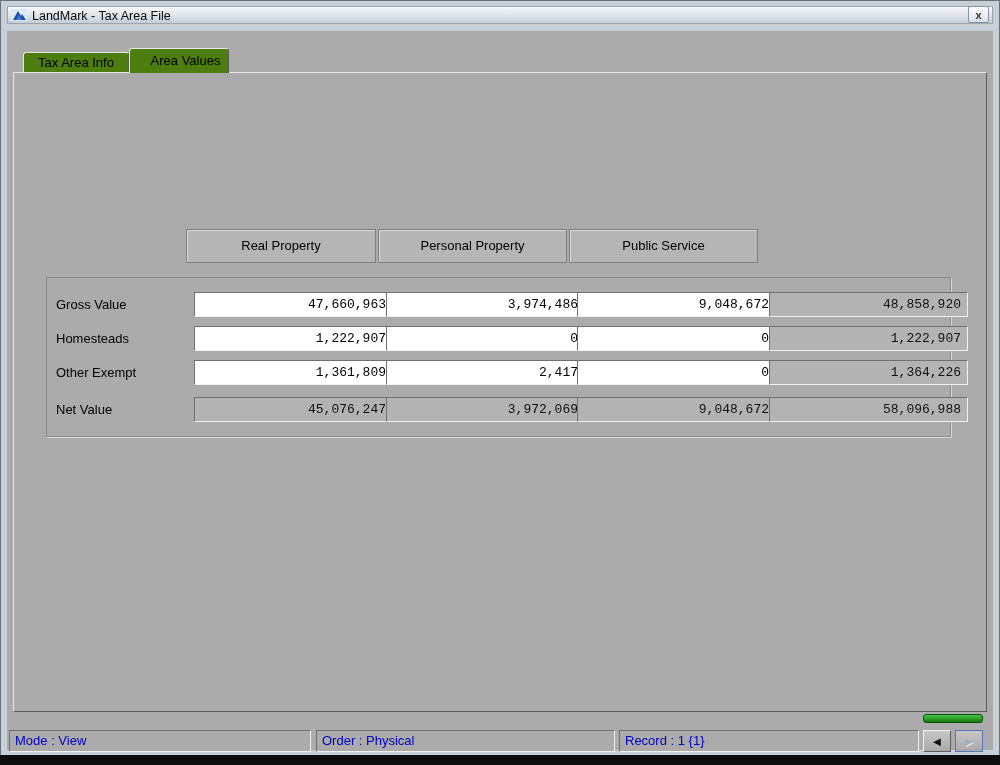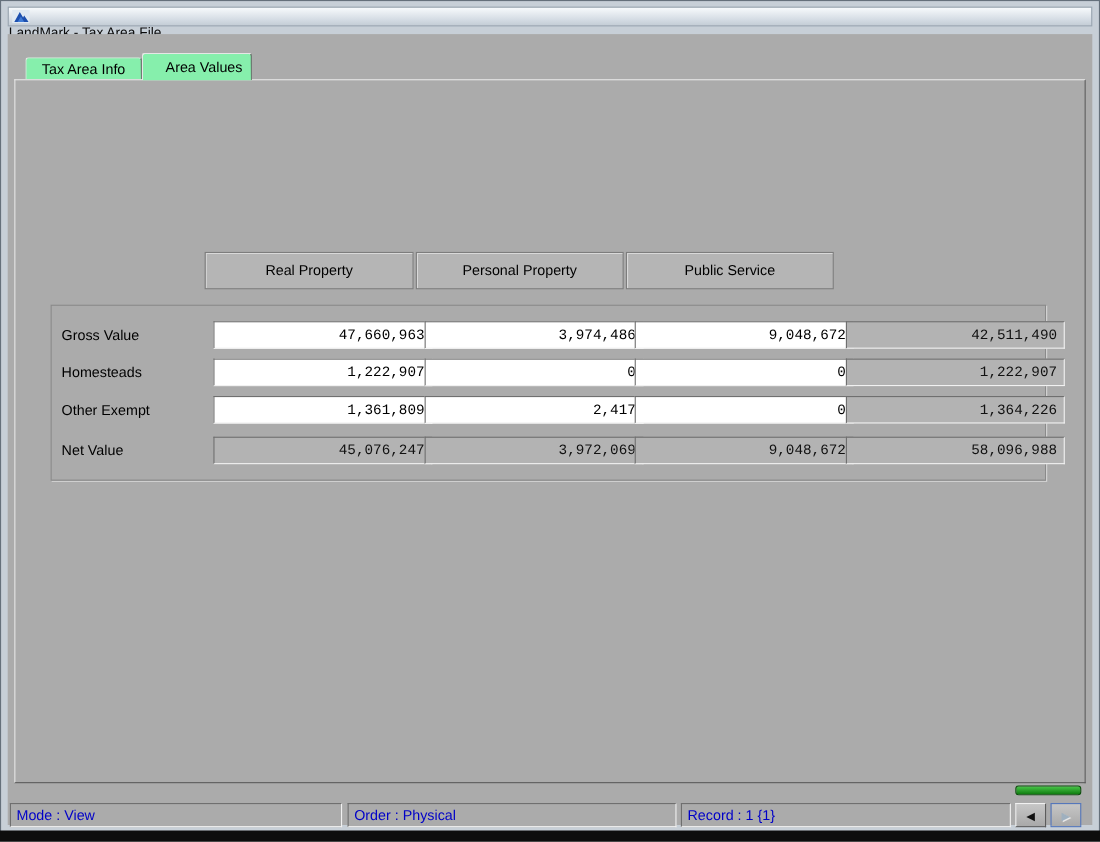--- a/index.html
+++ b/index.html
@@ -6,40 +6,40 @@
   html,body { width:1000px; height:765px; overflow:hidden; }
   body { font-family:"Liberation Sans", sans-serif; background:#0d0d0d; position:relative; }
 
   .window {
     position:absolute; left:0; top:0; width:1000px; height:757px;
     background:#c7cfd7; border:1px solid #65707b;
   }
   .titlebar {
     position:absolute; left:6px; top:5px; width:986px; height:18px;
     background:linear-gradient(#f7fafc, #d3dbe3 70%, #c4cdd6);
-    border:1px solid #9aa6b1; display:flex; align-items:flex-start;flex-direction:column;
+    border:1px solid #9aa6b1; display:flex; align-items:flex-end;
   }
   .app-icon { width:16px; height:16px; margin:0 5px 0 3px; flex:0 0 auto; }
   .title-text { font-size:12.5px; color:#0a0a0a; flex:1 1 auto; white-space:nowrap; }
   .close-btn {
     width:21px; height:17px; margin-right:3px; flex:0 0 auto;
     background:linear-gradient(#fcfdfe,#d9e0e7);
     border:1px solid #86929f; border-radius:2px;
     font-size:11px; font-weight:bold; color:#333;
     display:flex; align-items:center; justify-content:center; cursor:default;
   }
 
   .client {
     position:absolute; left:6px; top:30px; width:986px; height:719px;
     background:#ababab;
   }
 
   
   .tab {
-    position:absolute; background:#86efac; text-align:center;
+    position:absolute; background:#4d7c0f; text-align:center;
     font-size:13px; color:#000;
     border-top:1px solid #e6e6e6; border-left:1px solid #e6e6e6; border-right:1px solid #5c5c5c;
     border-radius:3px 3px 0 0;
   }
   .tab.unselected { left:16px; top:21px; width:106px; height:20px; line-height:19px; z-index:1; }
   .tab.selected   { left:122px; top:17px; width:100px; height:25px; line-height:23px; z-index:3;padding-left:13px; }
 
   .tab-panel {
     position:absolute; left:6px; top:41px; width:974px; height:640px; z-index:2;
     border-top:1px solid #e6e6e6; border-left:1px solid #e6e6e6;
@@ -129,21 +129,21 @@
     <div class="group-box"></div>
 
     <div class="row-label" style="top:266px;">Gross Value</div>
     <div class="row-label" style="top:300px;">Homesteads</div>
     <div class="row-label" style="top:334px;">Other Exempt</div>
     <div class="row-label" style="top:371px;">Net Value</div>
 
     <input type="text" class="cell" style="left: 187px; top: 261px;" value="47,660,963">
     <input type="text" class="cell" style="left: 379px; top: 261px;" value="3,974,486">
     <input type="text" class="cell" style="left: 570px; top: 261px;" value="9,048,672">
-    <div class="cell gray" style="left:762px; top:261px;">42,511,490</div>
+    <div class="cell gray" style="left:762px; top:261px;">48,858,920</div>
 
     <input type="text" class="cell" style="left: 187px; top: 295px;" value="1,222,907">
     <input type="text" class="cell" style="left: 379px; top: 295px;" value="0">
     <input type="text" class="cell" style="left: 570px; top: 295px;" value="0">
     <div class="cell gray" style="left:762px; top:295px;">1,222,907</div>
 
     <input type="text" class="cell" style="left: 187px; top: 329px;" value="1,361,809">
     <input type="text" class="cell" style="left: 379px; top: 329px;" value="2,417">
     <input type="text" class="cell" style="left: 570px; top: 329px;" value="0">
     <div class="cell gray" style="left:762px; top:329px;">1,364,226</div>

